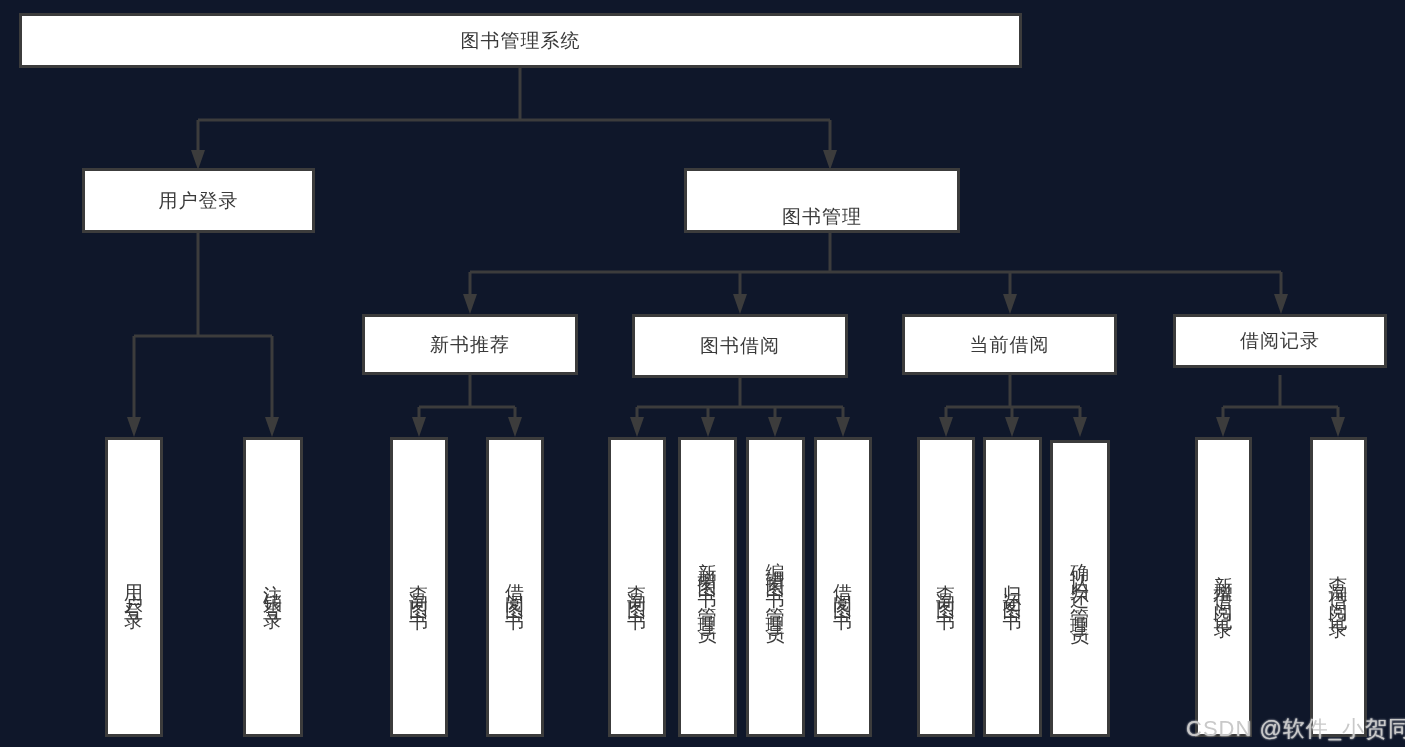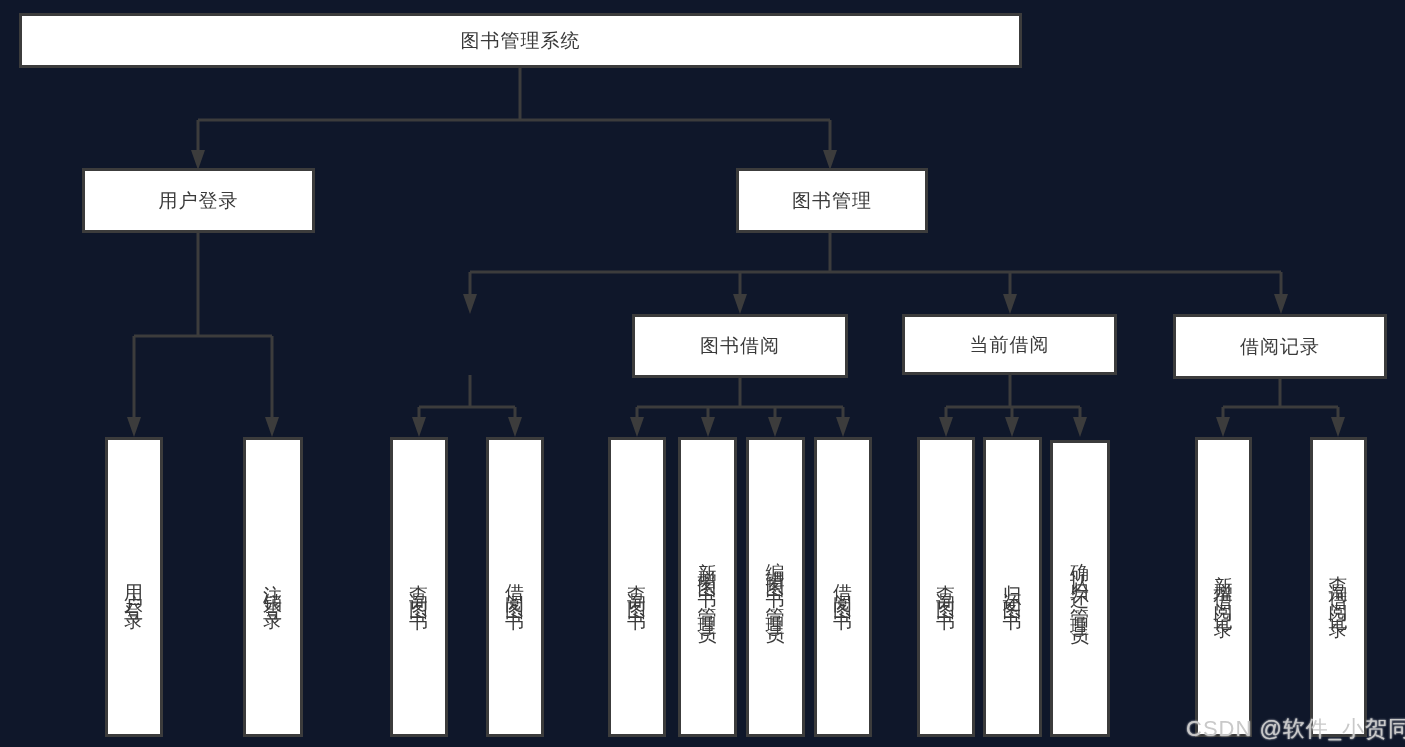--- a/index.html
+++ b/index.html
@@ -104,31 +104,34 @@
     </g>
   </svg>
 
   <div class="hbox" style="left:19px; top:13px; width:1003px; height:55px;">
     <span>图书管理系统</span>
   </div>
 
   <div class="hbox" style="left:82px; top:168px; width:233px; height:65px;">
     <span>用户登录</span>
   </div>
-  <div class="hbox" style="left:736px; top:168px; width:192px; height:65px;">
+  <div class="hbox" style="left:684px; top:168px; width:276px; height:65px;align-items:flex-end;">
     <span>图书管理</span>
   </div>
 
+  <div class="hbox" style="left:362px; top:314px; width:216px; height:61px;">
+    <span>新书推荐</span>
+  </div>
   <div class="hbox" style="left:632px; top:314px; width:216px; height:64px;">
     <span>图书借阅</span>
   </div>
   <div class="hbox" style="left:902px; top:314px; width:215px; height:61px;">
     <span>当前借阅</span>
   </div>
-  <div class="hbox" style="left:1173px; top:314px; width:214px; height:65px;">
+  <div class="hbox" style="left:1173px; top:314px; width:214px; height:54px;">
     <span>借阅记录</span>
   </div>
 
   <div class="vbox" style="left:105px; top:437px; width:58px; height:300px;">
     <span class="vtext">用户登录</span>
   </div>
   <div class="vbox" style="left:243px; top:437px; width:60px; height:300px;">
     <span class="vtext">注销登录</span>
   </div>
 

